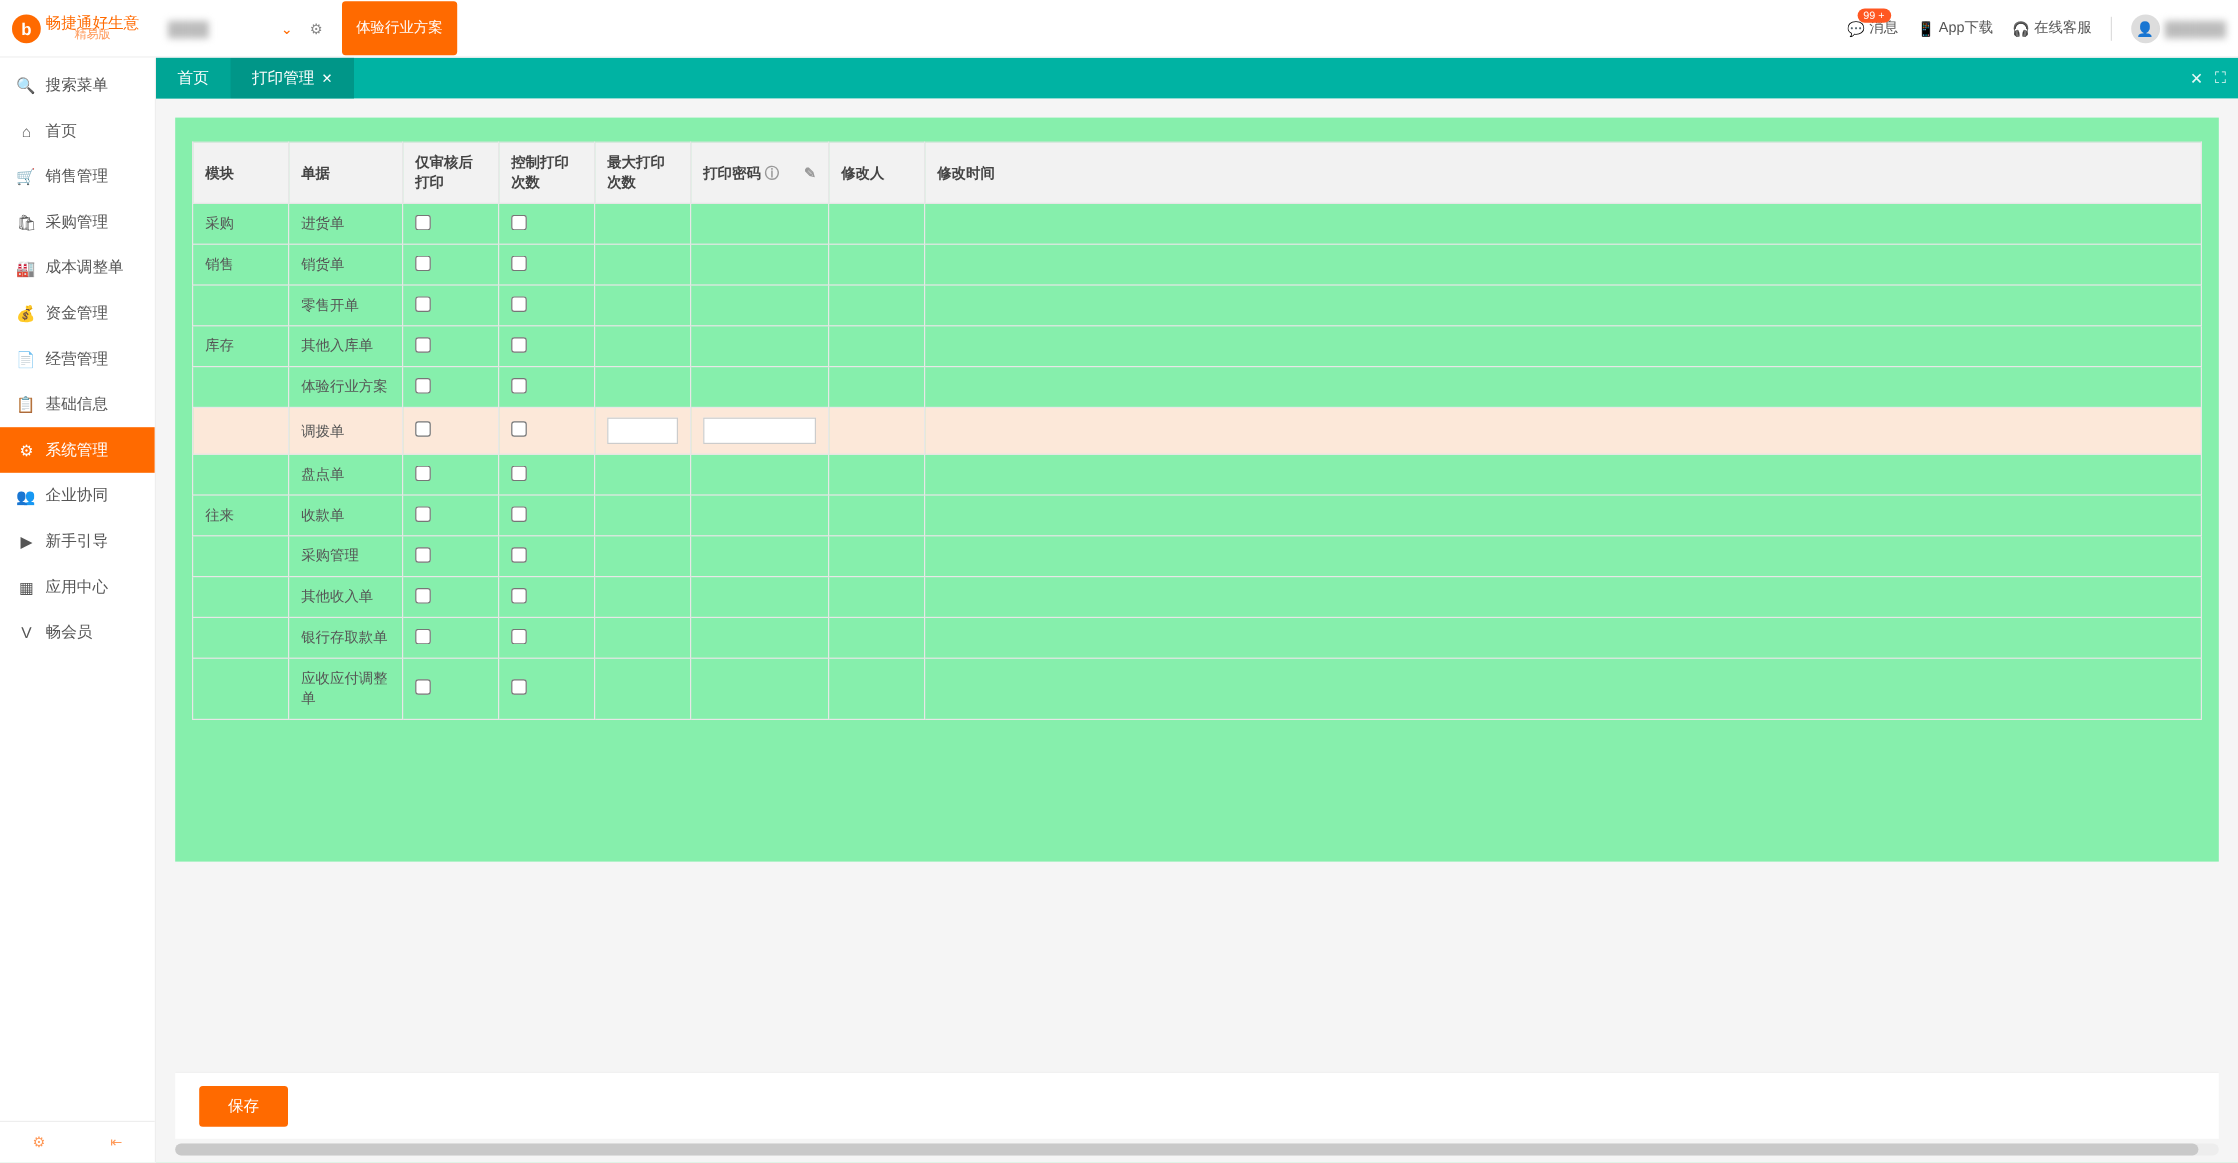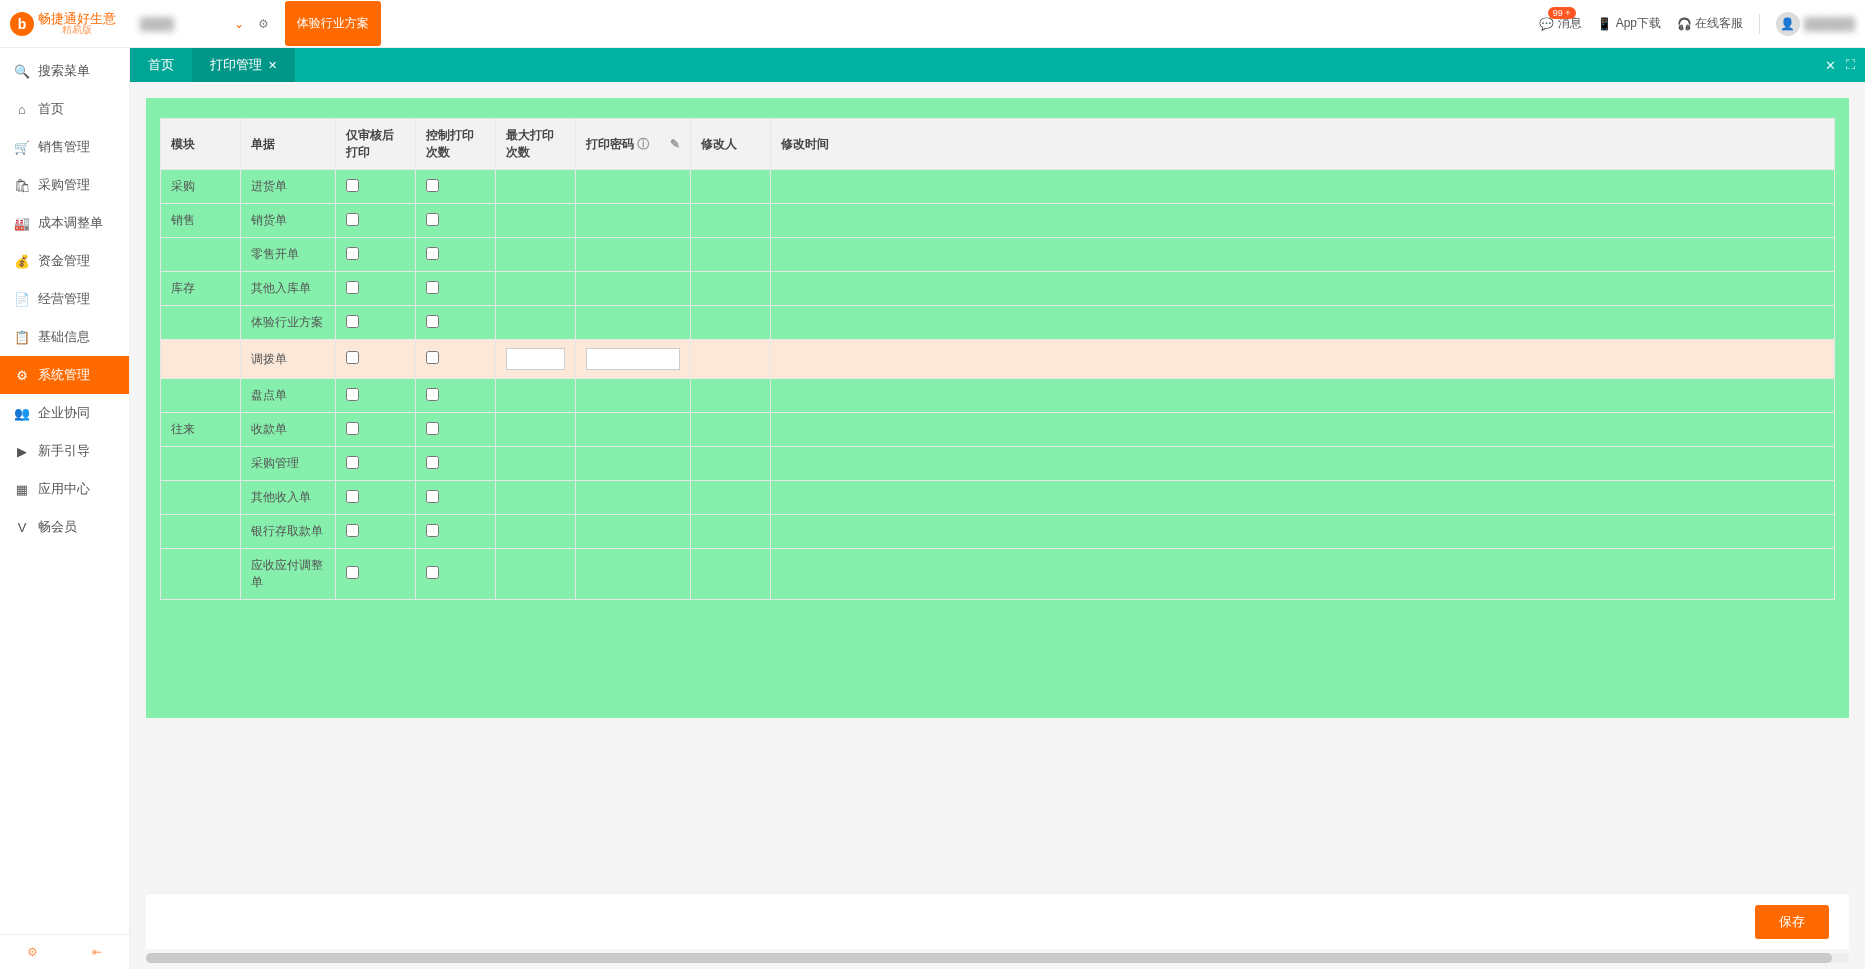--- a/index.html
+++ b/index.html
@@ -56,21 +56,21 @@
 col.c-pwd{width:115px;}
 col.c-usr{width:80px;}
 col.c-time{}
 tr.hl td{background:#fce8d9;}
 tr.hl td input[type=text]{width:100%;border:1px solid #ccc;height:22px;padding:0 4px;background:#fff;}
 input[type=checkbox]{width:13px;height:13px;cursor:pointer;}
 .pwd-head{display:flex;align-items:center;justify-content:space-between;}
 .help-ic{color:#999;}
 .edit-ic{color:#999;cursor:pointer;}
 
-.footer-bar{height:56px;background:#fff;border-top:1px solid #eee;display:flex;align-items:center;justify-content:flex-end;padding:0 20px;margin:0 16px 4px 16px;}
+.footer-bar{height:56px;background:#fff;border-top:1px solid #eee;display:flex;align-items:center;justify-content:flex-start;padding:0 20px;margin:0 16px 4px 16px;}
 .save-btn{background:#ff6a00;color:#fff;border:none;border-radius:3px;padding:8px 24px;font-size:13px;cursor:pointer;}
 .hscroll{height:10px;background:#ededed;margin:0 16px 6px 16px;border-radius:5px;position:relative;}
 .hscroll .thumb{position:absolute;left:0;top:0;height:100%;width:99%;background:#c9c9c9;border-radius:5px;}
 .blur{filter:blur(3px);color:#bbb;}
 </style>
 </head>
 <body>
 
 <div class="app">
 

